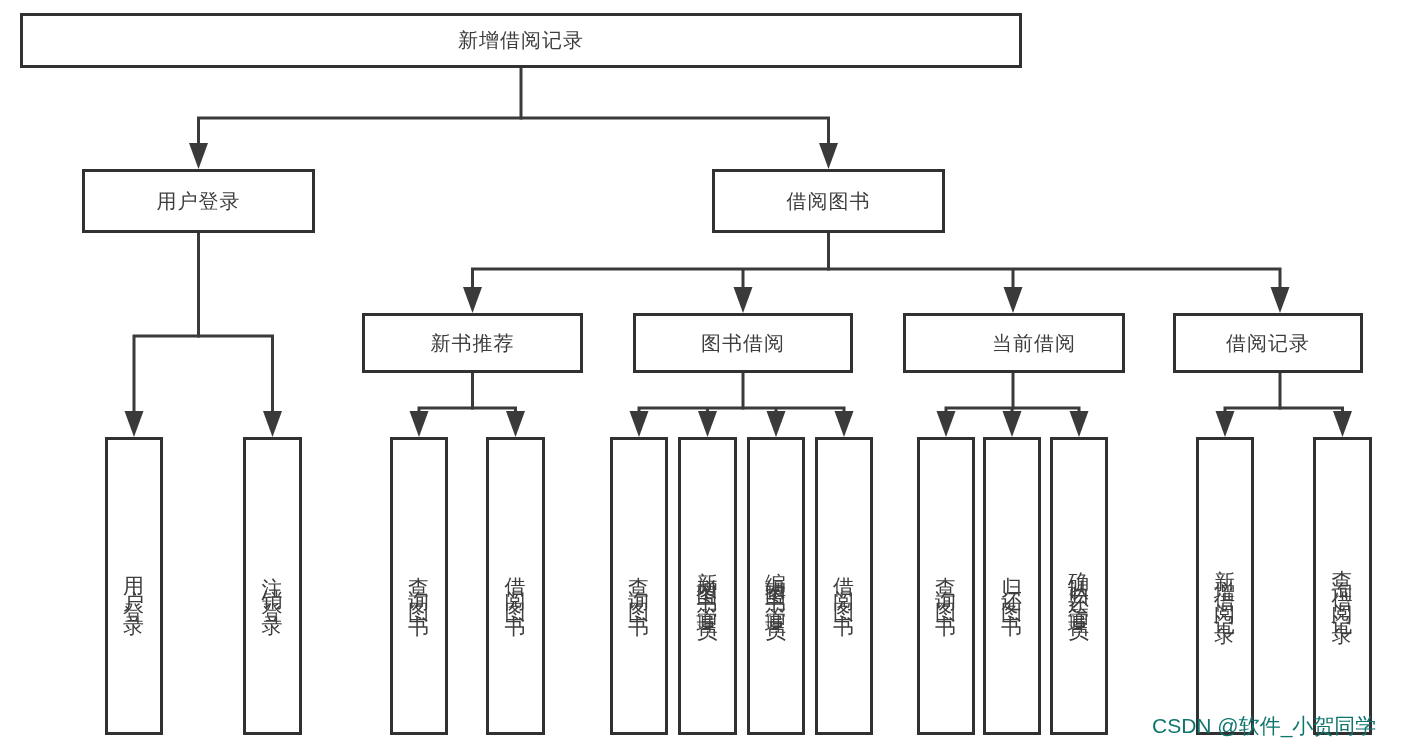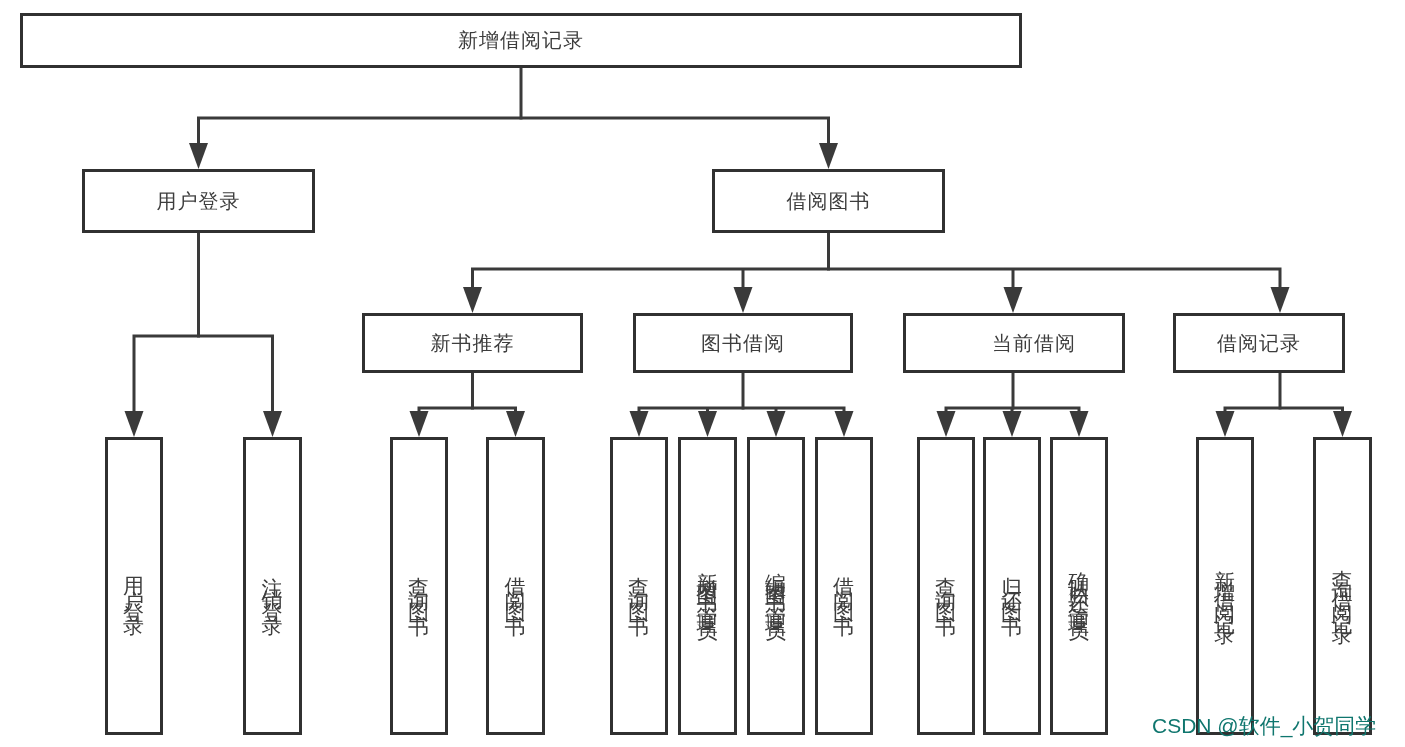--- a/index.html
+++ b/index.html
@@ -61,21 +61,21 @@
     white-space: nowrap;
     z-index: 3;
   }
   
   #n-root            { left: 20px;   top: 13px;  width: 1002px; height: 55px; }
   #n-user-login      { left: 82px;   top: 169px; width: 233px;  height: 64px; }
   #n-book-mgmt       { left: 712px;  top: 169px; width: 233px;  height: 64px; }
   #n-new-book-rec    { left: 362px;  top: 313px; width: 221px;  height: 60px; }
   #n-book-borrow     { left: 633px;  top: 313px; width: 220px;  height: 60px; }
   #n-current-borrow  { left: 903px;  top: 313px; width: 222px;  height: 60px; padding-left: 40px; }
-  #n-borrow-record   { left: 1173px; top: 313px; width: 172px;  height: 60px; font-family: Liberation Mono, monospace; }
+  #n-borrow-record   { left: 1173px; top: 313px; width: 190px;  height: 60px; font-family: Liberation Mono, monospace; }
   #l-user-login      { left: 105px;  top: 437px; width: 58px; height: 298px; }
   #l-logout          { left: 243px;  top: 437px; width: 59px; height: 298px; }
   #l-rec-query       { left: 390px;  top: 437px; width: 58px; height: 298px; }
   #l-rec-borrow      { left: 486px;  top: 437px; width: 59px; height: 298px; }
   #l-bor-query       { left: 610px;  top: 437px; width: 58px; height: 298px; }
   #l-bor-add         { left: 678px;  top: 437px; width: 59px; height: 298px; }
   #l-bor-edit        { left: 747px;  top: 437px; width: 58px; height: 298px; }
   #l-bor-borrow      { left: 815px;  top: 437px; width: 58px; height: 298px; }
   #l-cur-query       { left: 917px;  top: 437px; width: 58px; height: 298px; }
   #l-cur-return      { left: 983px;  top: 437px; width: 58px; height: 298px; }

